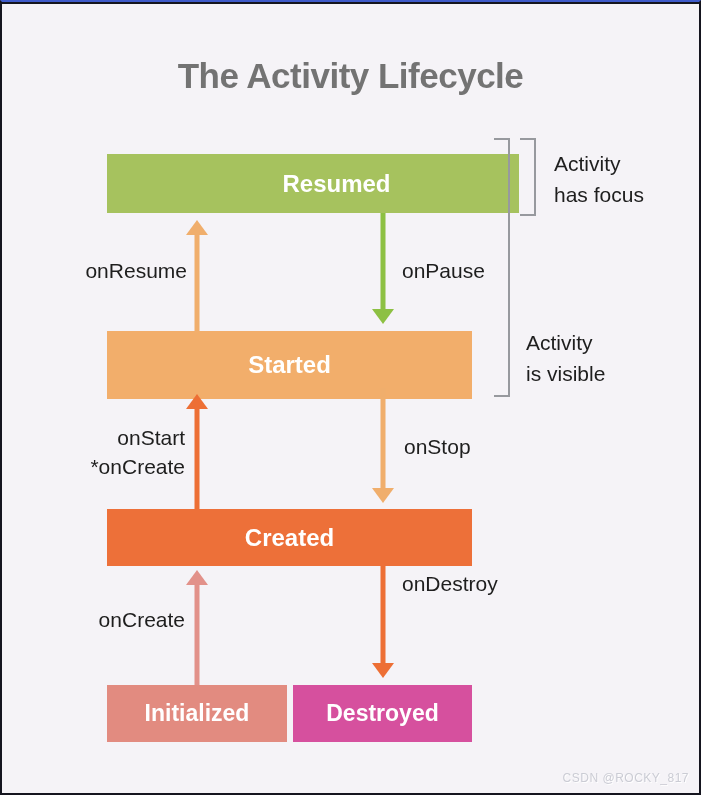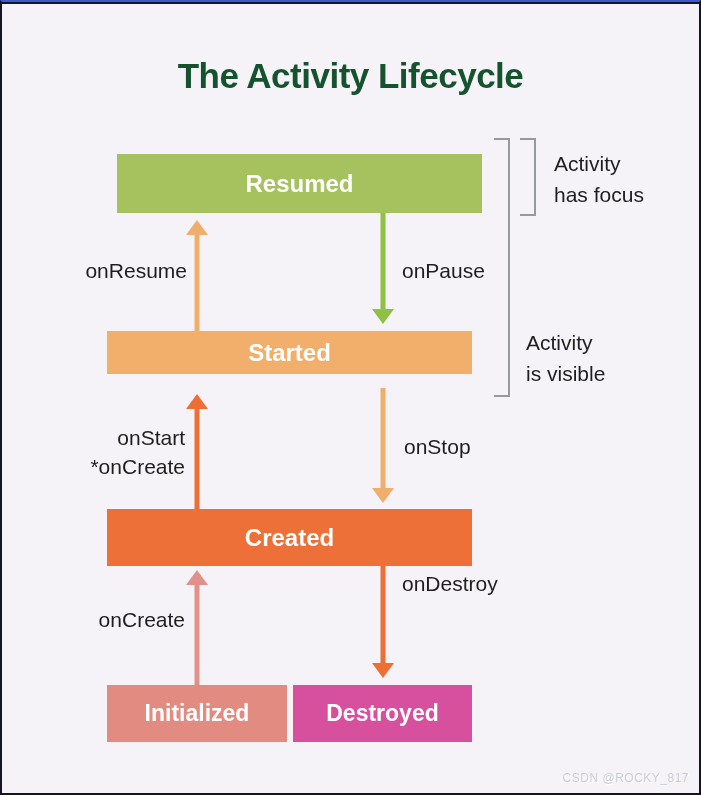--- a/index.html
+++ b/index.html
@@ -25,34 +25,34 @@
   }
   .title {
     position: absolute;
     top: 54px;
     left: 0;
     width: 100%;
     margin: 0;
     text-align: center;
     font-size: 35px;
     font-weight: 700;
-    color: #14532d;
+    color: #737373;
     letter-spacing: -0.5px;
   }
   .state {
     position: absolute;
     display: flex;
     align-items: center;
     justify-content: center;
     color: var(--text-state, #ffffff);
     font-weight: 700;
     font-size: 24px;
   }
-  .s-resumed    { left: 115px; top: 152px; width: 365px; height: 59px; background: var(--state-resumed); }
-  .s-started    { left: 105px; top: 329px; width: 365px; height: 43px; background: var(--state-started); }
+  .s-resumed    { left: 105px; top: 152px; width: 365px; height: 59px; background: var(--state-resumed); padding-left: 47px; }
+  .s-started    { left: 105px; top: 329px; width: 365px; height: 68px; background: var(--state-started); }
   .s-created    { left: 105px; top: 507px; width: 365px; height: 57px; background: var(--state-created); justify-content: center; }
   .s-initialized{ left: 105px; top: 683px; width: 180px; height: 57px; background: var(--state-initialized); font-size: 23px; text-align: right; }
   .s-destroyed  { left: 291px; top: 683px; width: 179px; height: 57px; background: var(--state-destroyed); font-size: 23px; }
 
   .arrow { position: absolute; width: 22px; }
   .arrow .stem {
     position: absolute;
     left: 50%;
     width: 5px;
     transform: translateX(-50%);

